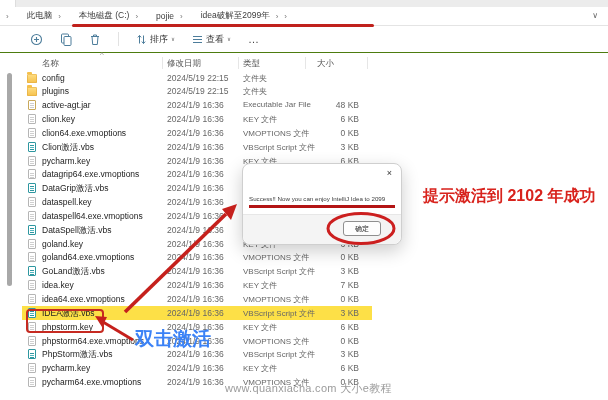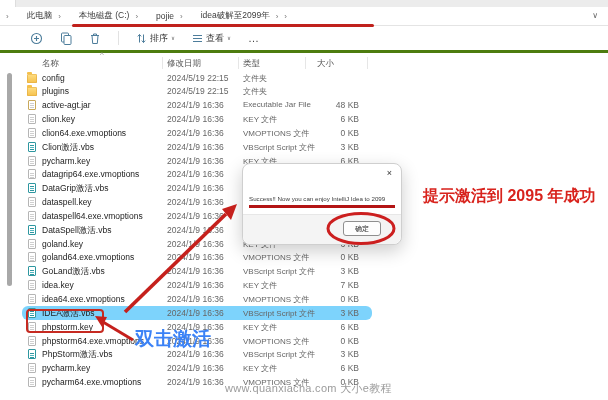--- a/index.html
+++ b/index.html
@@ -10,41 +10,41 @@
   .tab-fragment{position:absolute;left:0;top:0;width:15px;height:7px;background:#fff;border-right:1px solid #ddd;}
   .breadcrumb-bar{position:absolute;left:0;top:7px;width:608px;height:19px;background:#fff;
          border-bottom:1px solid #e4e4e4;display:flex;align-items:center;gap:6px;
          padding:0 6px;box-sizing:border-box;font-size:8.5px;color:#3c3c3c;white-space:nowrap;}
   .crumb-sep{color:#777;font-size:8px;}
   .crumb{white-space:nowrap;padding-left:12px;}
   .bc-right-icon{position:absolute;right:10px;top:11px;font-size:8px;color:#666;}
   .bc-underline{position:absolute;left:72px;top:24px;width:302px;height:3px;background:#c0211c;z-index:9;border-radius:2px;}
   
   .toolbar{position:absolute;left:0;top:26px;width:608px;height:27px;background:#fff;
-         border-bottom:3px solid #4d7c0f;display:flex;align-items:center;gap:17px;
+         border-bottom:1px solid #4d7c0f;display:flex;align-items:center;gap:17px;
          padding-left:30px;box-sizing:border-box;}
   .tool-btn{display:flex;align-items:center;gap:3px;font-size:9px;color:#333;}
   .tool-btn svg{display:block;}
   .tool-divider{width:1px;height:14px;background:#e2e2e2;}
   .chev{font-size:5.5px;color:#666;}
   .more-label{font-size:11px;color:#444;letter-spacing:1px;}
   
   .left-scrollbar{position:absolute;left:7px;top:73px;width:5px;height:213px;background:#a8a8a8;border-radius:3px;z-index:2;}
   
   .list-header{position:absolute;left:22px;top:56px;width:350px;height:14px;font-size:8.5px;color:#555;z-index:1;}
   .lh-name{position:absolute;left:20px;top:2px;}
   .lh-date{position:absolute;left:145px;top:2px;}
   .lh-type{position:absolute;left:221px;top:2px;}
   .lh-size{position:absolute;left:295px;top:2px;}
   .lh-caret{position:absolute;left:78px;top:-6px;font-size:8px;color:#999;}
   .lh-sep{position:absolute;top:1px;width:1px;height:12px;background:#e6e6e6;}
   
   .file-rows{position:absolute;left:22px;top:71px;width:350px;z-index:1;}
   .row{position:relative;height:13.85px;font-size:8.5px;color:#222;}
-  .row.selected{background:#7dd3fc;border-radius:6px;}
+  .row.selected{background:#fde047;}
   .cell-name{position:absolute;left:20px;top:1.5px;white-space:nowrap;}
   .cell-date{position:absolute;left:145px;top:1.5px;color:#666;white-space:nowrap;}
   .cell-type{position:absolute;left:221px;top:1.5px;color:#666;font-size:8px;white-space:nowrap;}
   .cell-size{position:absolute;left:275px;top:1.5px;width:62px;color:#666;text-align:right;}
   .ficon{position:absolute;left:5px;top:2.5px;width:10px;height:9px;}
   .ficon.folder{background:linear-gradient(#ffdf85,#f5c04b);border-radius:1.5px;box-shadow:inset 0 0 0 .6px #e2a93c;}
   .ficon.folder::before{content:"";position:absolute;left:0;top:-2px;width:4.5px;height:2.5px;background:#f5c04b;border-radius:1px 1px 0 0;}
   .ficon.file,.ficon.jar,.ficon.key,.ficon.vmoptions,.ficon.vbs{left:6px;top:1.5px;width:7.5px;height:10px;background:#fff;border:.8px solid #b5b5b5;border-radius:1px;box-sizing:border-box;}
   .ficon.file::before,.ficon.key::before,.ficon.vmoptions::before,.ficon.jar::before{content:"";position:absolute;left:1.2px;top:2.2px;width:4.2px;height:.8px;background:#cfcfcf;box-shadow:0 2px 0 #cfcfcf,0 4px 0 #cfcfcf;}
   .ficon.jar{border-color:#c9a95c;}
@@ -318,21 +318,21 @@
 
   <div class="dialog">
     <span class="dlg-close">×</span>
     <span class="dlg-msg">Success!! Now you can enjoy IntelliJ Idea to 2099</span>
     <div class="dlg-underline"></div>
     <div class="dlg-footer"></div>
     <button class="dlg-ok">确定</button>
   </div>
 
   <div class="sel-redbox"></div>
-  <span class="note-right">提示激活到 2095 年成功</span>
+  <span class="note-right">提示激活到 2102 年成功</span>
   <span class="note-dblclick">双击激活</span>
 
   <svg class="overlay-svg" width="608" height="400" viewBox="0 0 608 400">
     <line x1="125" y1="312" x2="226" y2="214" stroke="#c5201c" stroke-width="3.6"></line>
     <polygon points="237,204 222,209 231,220" fill="#c5201c"></polygon>
     <line x1="133" y1="340" x2="103" y2="322" stroke="#c5201c" stroke-width="3"></line>
     <polygon points="95,316 107,317 102,327" fill="#c5201c"></polygon>
     <ellipse cx="361" cy="228.5" rx="33" ry="15" fill="none" stroke="#cc1f1f" stroke-width="3"></ellipse>
   </svg>
 

